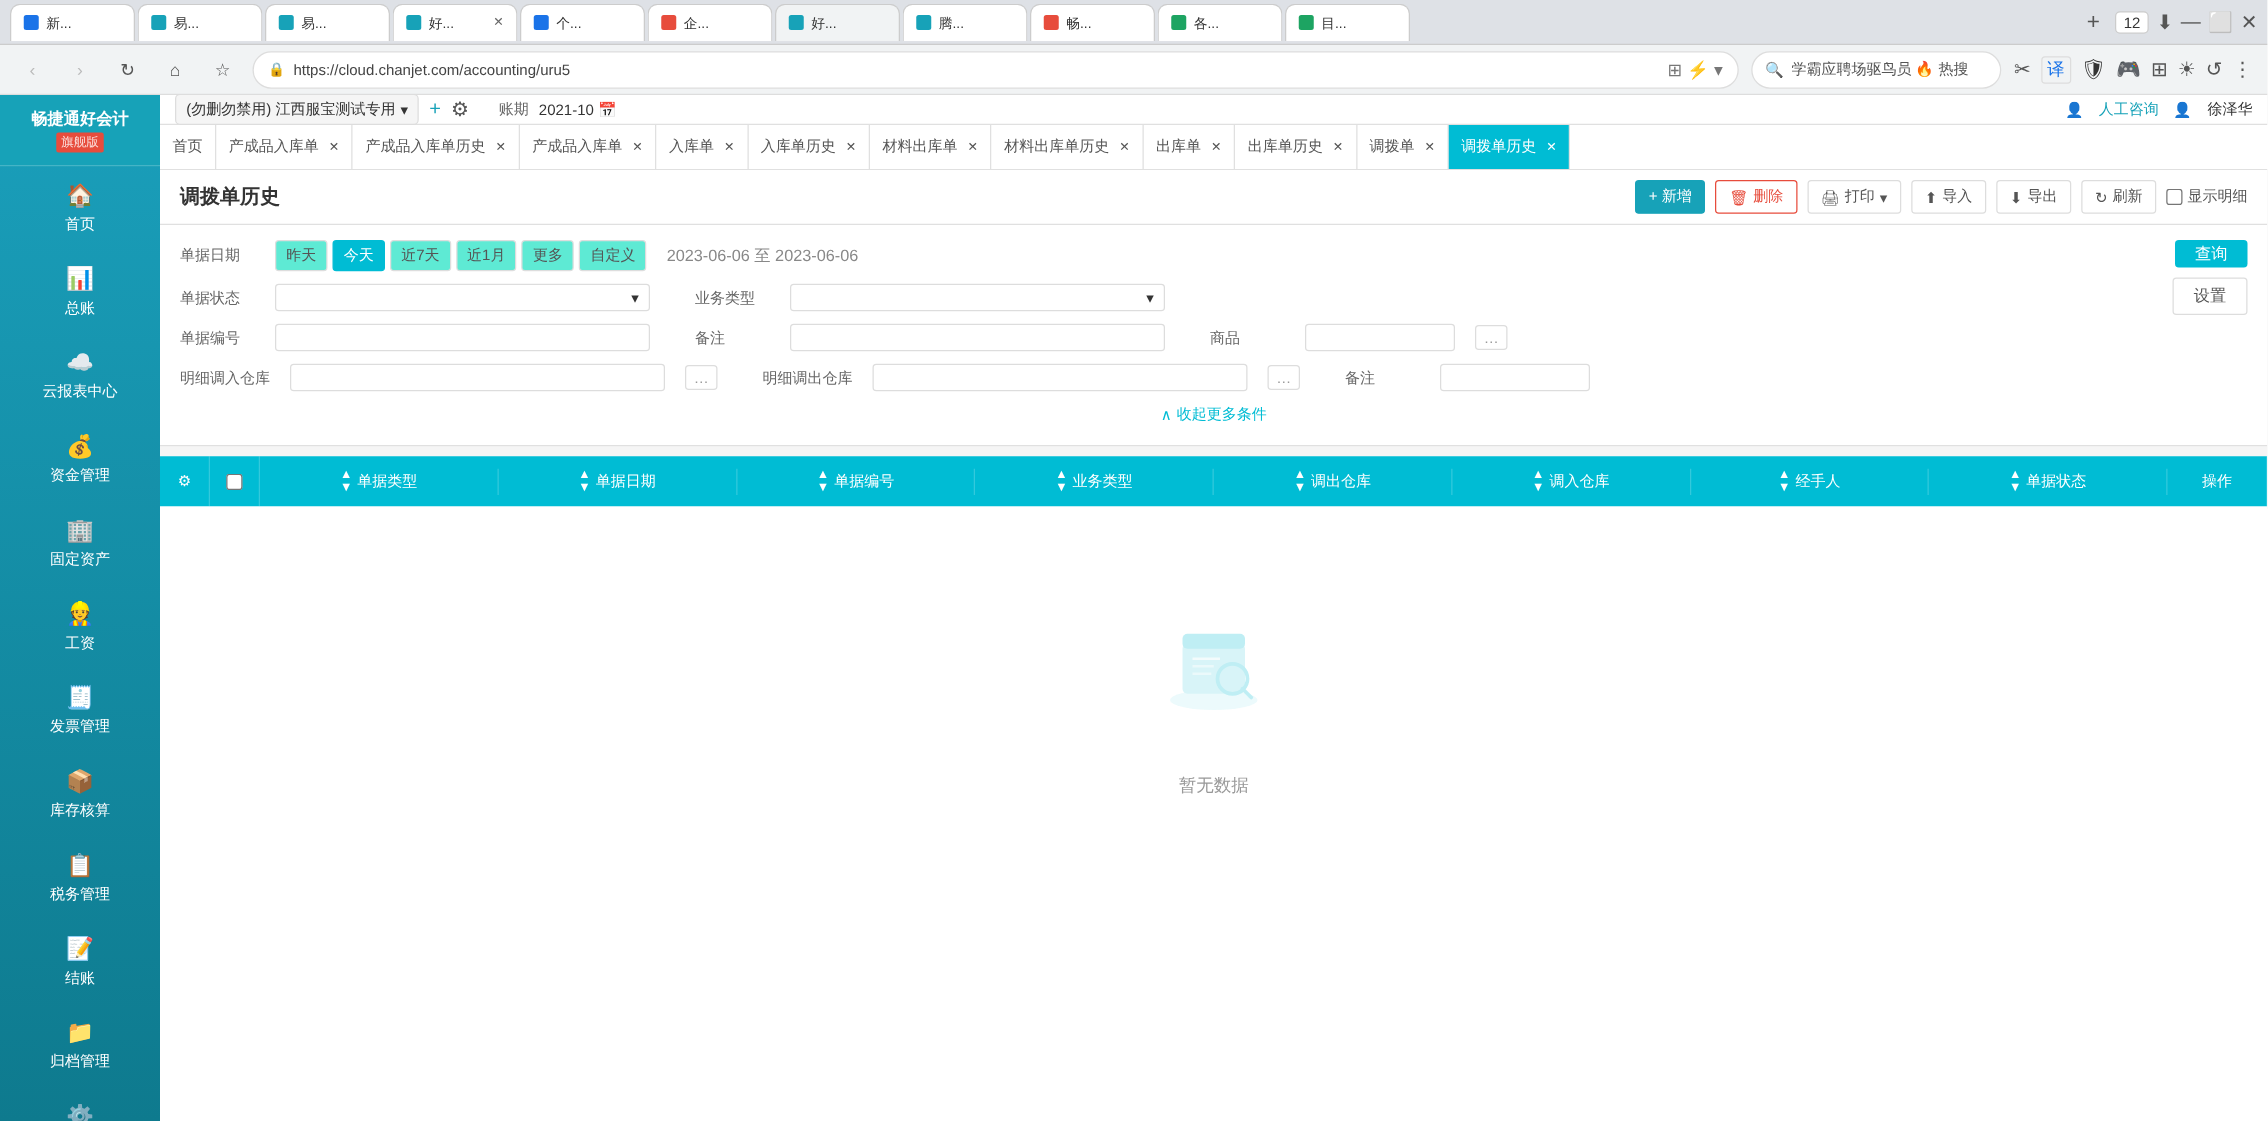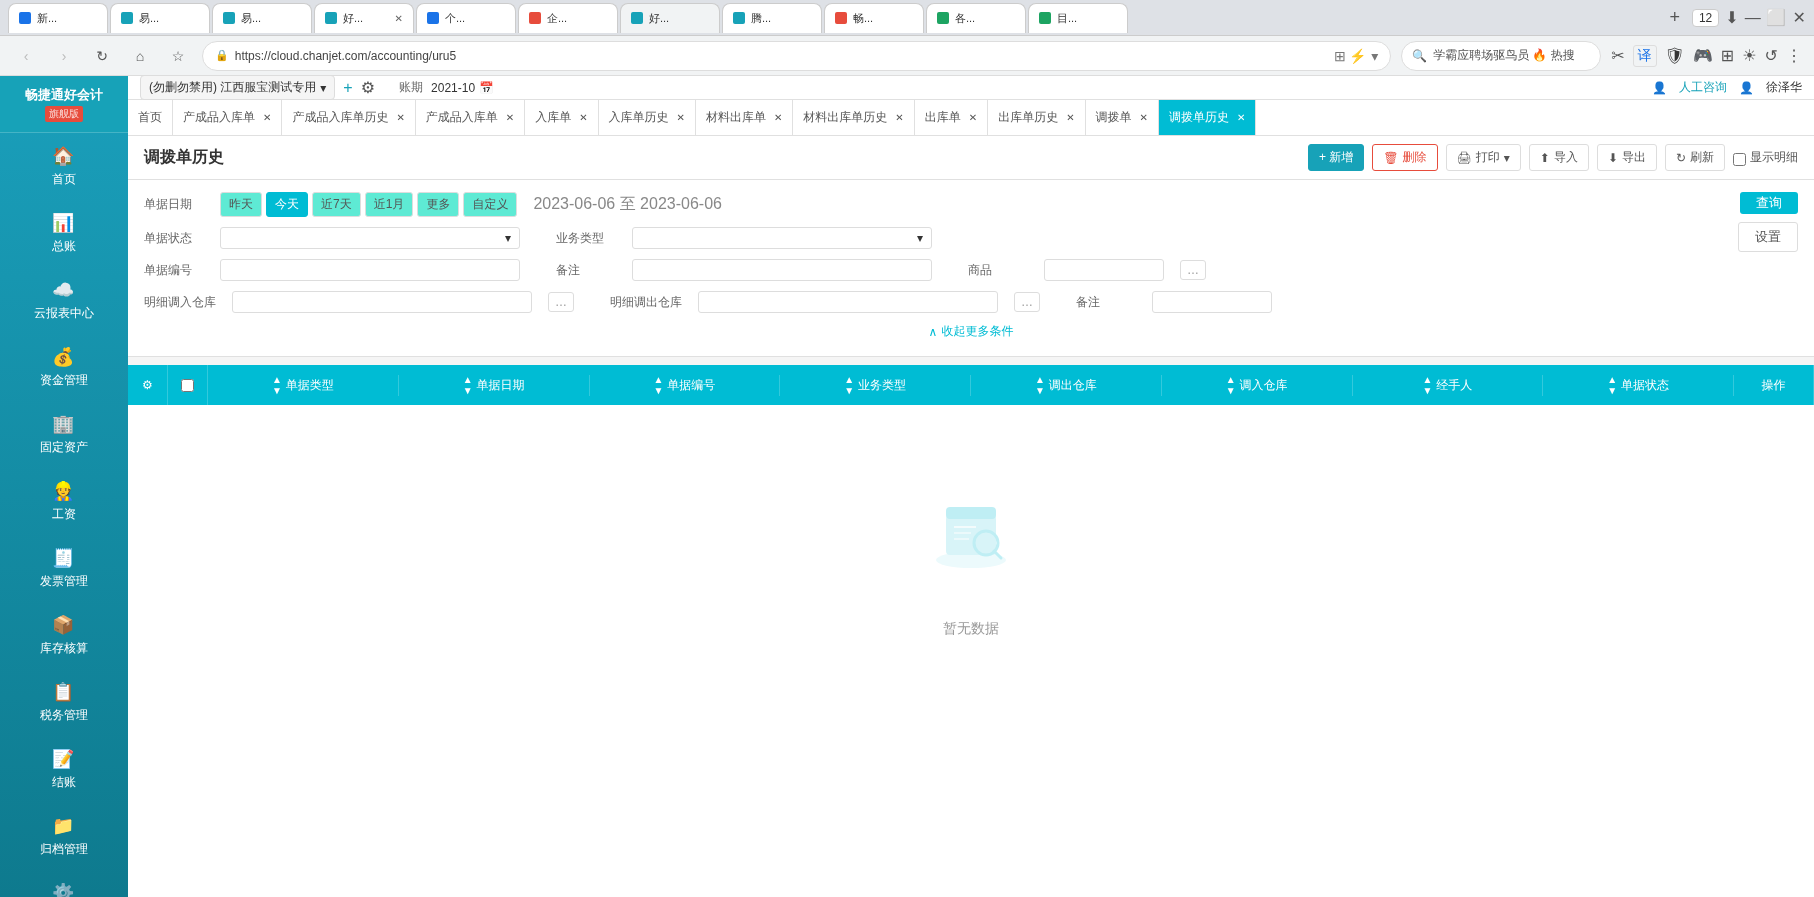--- a/index.html
+++ b/index.html
@@ -45,31 +45,31 @@
     .tab-close { font-size: 10px; color: inherit; margin-left: 4px; }
 
     
     .main-content { flex: 1; background: #f5f5f5; overflow-y: auto; display: flex; flex-direction: column; }
     .page-header { background: #fff; padding: 8px 16px; display: flex; align-items: center; justify-content: space-between; border-bottom: 1px solid #e0e0e0; }
     .page-title { font-size: 16px; font-weight: bold; color: #333; }
     .page-actions { display: flex; align-items: center; gap: 8px; }
     .action-btn { display: flex; align-items: center; gap: 4px; padding: 4px 10px; font-size: 12px; border: 1px solid #ddd; border-radius: 3px; background: #fff; cursor: pointer; color: #555; }
     .action-btn.primary { background: #17a2b8; color: #fff; border-color: #17a2b8; }
     .action-btn.danger { color: #e74c3c; border-color: #e74c3c; }
-    .display-toggle { display: flex; align-items: flex-end; gap: 4px; font-size: 12px; color: #555; }
+    .display-toggle { display: flex; align-items: center; gap: 4px; font-size: 12px; color: #555; }
 
     
     .filter-section { background: #fff; padding: 12px 16px; border-bottom: 1px solid #e0e0e0; }
     .filter-row { display: flex; align-items: center; gap: 16px; margin-bottom: 10px; }
     .filter-row:last-child { margin-bottom: 0; }
     .filter-label { font-size: 12px; color: #666; white-space: nowrap; min-width: 60px; }
     .filter-dates { display: flex; align-items: center; gap: 4px; }
     .date-btn { padding: 3px 8px; font-size: 12px; border: 1px solid #ddd; border-radius: 3px; background: #5eead4; cursor: pointer; color: #555; }
     .date-btn.active { background: #00bcd4; color: #fff; border-color: #00bcd4; }
-    .date-range { font-size: 16px; color: #888; }
+    .date-range { font-size: 13px; color: #888; }
     .filter-select { display: flex; align-items: center; border: 1px solid #ddd; border-radius: 3px; padding: 3px 8px; font-size: 12px; min-width: 200px; justify-content: space-between; cursor: pointer; background: #fff; }
     .filter-input { border: 1px solid #ddd; border-radius: 3px; padding: 3px 8px; font-size: 12px; width: 300px; outline: none; }
     .filter-input-sm { border: 1px solid #ddd; border-radius: 3px; padding: 3px 8px; font-size: 12px; width: 120px; outline: none; }
     .ellipsis-btn { padding: 2px 6px; border: 1px solid #ddd; border-radius: 3px; background: #fff; cursor: pointer; font-size: 12px; color: #999; }
     .collapse-btn { display: flex; align-items: center; gap: 4px; font-size: 12px; color: #00bcd4; cursor: pointer; padding: 4px 12px; margin: 0 auto; }
 
     
     .query-btn { padding: 2px 16px; background: #00bcd4; color: #fff; border: none; border-radius: 3px; font-size: 13px; cursor: pointer; }
     .settings-btn { padding: 5px 16px; background: #fff; color: #555; border: 1px solid #ddd; border-radius: 3px; font-size: 13px; cursor: pointer; margin-top: 4px; }
 

